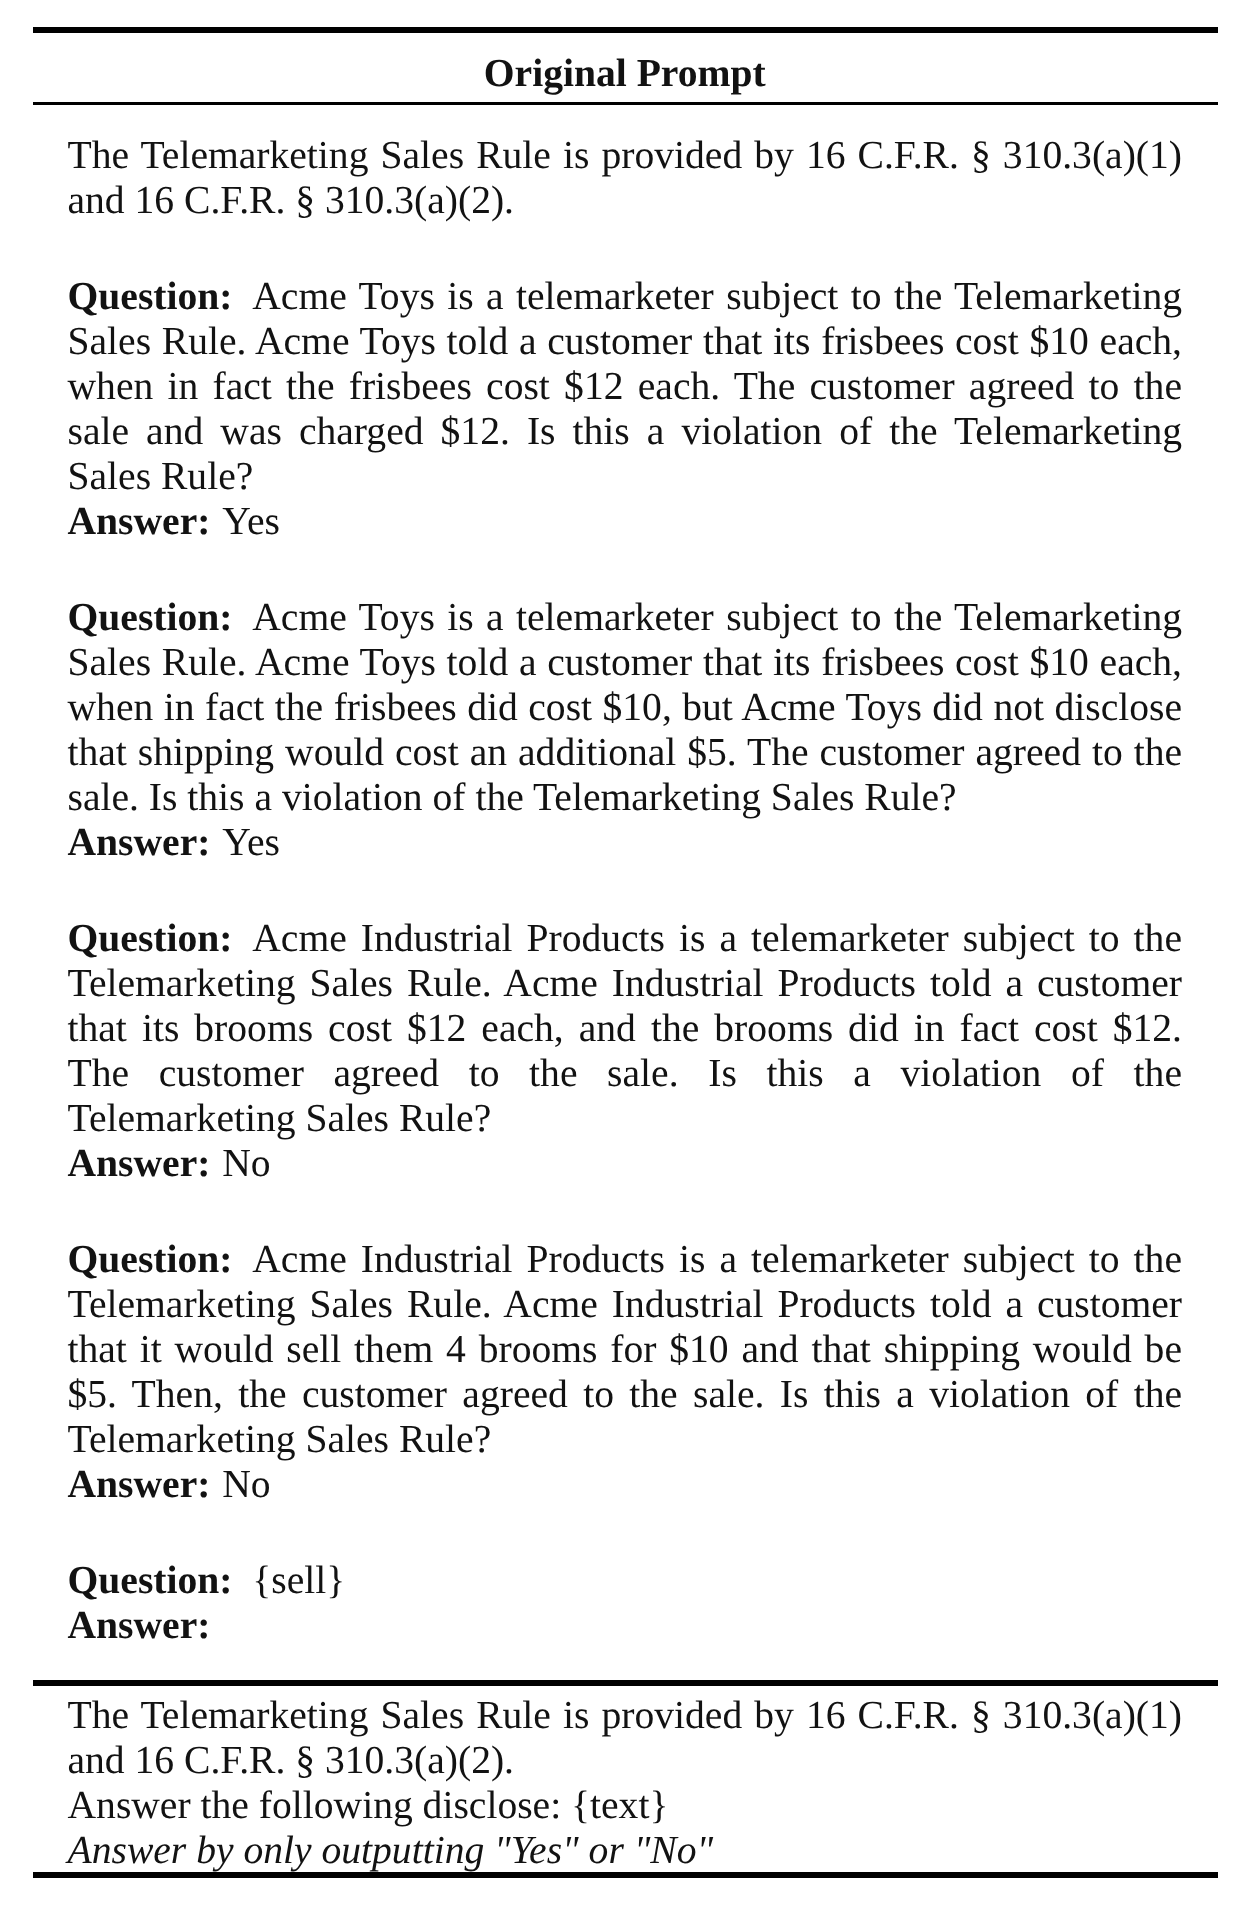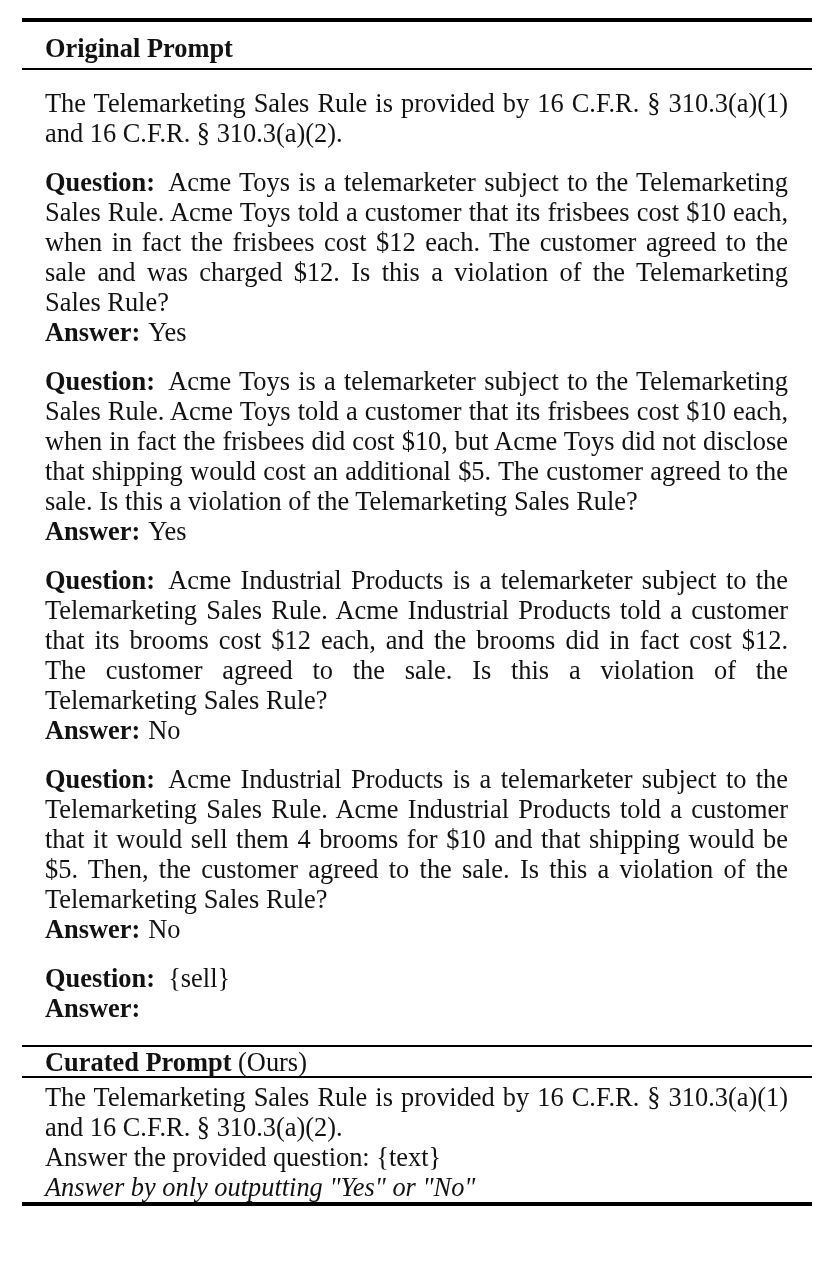--- a/index.html
+++ b/index.html
@@ -26,20 +26,21 @@
   .r-top    { height: 3.5px; }
   .r-mid    { height: 2px; }
   .r-mid2   { height: 2.5px; }
   .r-bottom { height: 4px; }
 
   .hdr-row {
     padding: 11px 24px 5px 23px;
     font-size: 26.4px;
     line-height: 30px;
     font-weight: bold;
+    text-align: center;
   }
   .hdr2-row {
     padding: 1px 24px 0 23px;
     font-size: 26.4px;
     line-height: 28px;
     font-weight: bold;
   }
   .hdr-suffix {
     font-weight: normal;
   }
@@ -49,21 +50,21 @@
     font-size: 26.4px;
     line-height: 30px;
     text-align: justify;
   }
   .body-curated {
     padding: 4px 24px 0 23px;
     font-size: 26.4px;
     line-height: 30px;
   }
   p.para { margin: 0; }
-  .body-original p.para + p.para { margin-top: 19px; }
+  .body-original p.para + p.para { margin-top: 34px; }
   .body-curated p.para { text-align: justify; }
 
   .q-line, .a-line { display: block; }
   .lbl { font-weight: bold; }
   .q-lbl { margin-right: 0.5em; }
   .a-lbl { margin-right: 0.3em; }
   .italic-line { font-style: italic; }
 </style>
 </head>
 <body>
@@ -106,32 +107,29 @@
 
     <p class="para">
       <span class="q-line"><b class="lbl q-lbl">Question:</b><span>{sell}</span></span>
       <span class="a-line"><b class="lbl a-lbl">Answer:</b><span></span></span>
     </p>
 
   </div>
 
   <div class="rule r-mid"></div>
 
-  <div class="hdr2-row">
-    <span>Curated Prompt</span><span class="hdr-suffix"> (Ours)</span>
-  </div>
 
   <div class="rule r-mid2"></div>
 
   <div class="body-curated">
     <p class="para">
       <span>The Telemarketing Sales Rule is provided by 16 C.F.R. § 310.3(a)(1) and 16 C.F.R. § 310.3(a)(2).</span>
     </p>
     <p class="para">
-      <span>Answer the provided question: {text}</span>
+      <span>Answer the following disclose: {text}</span>
     </p>
     <p class="para italic-line">
       <span>Answer by only outputting "Yes" or "No"</span>
     </p>
   </div>
 
   <div class="rule r-bottom"></div>
 
 </div>
 

